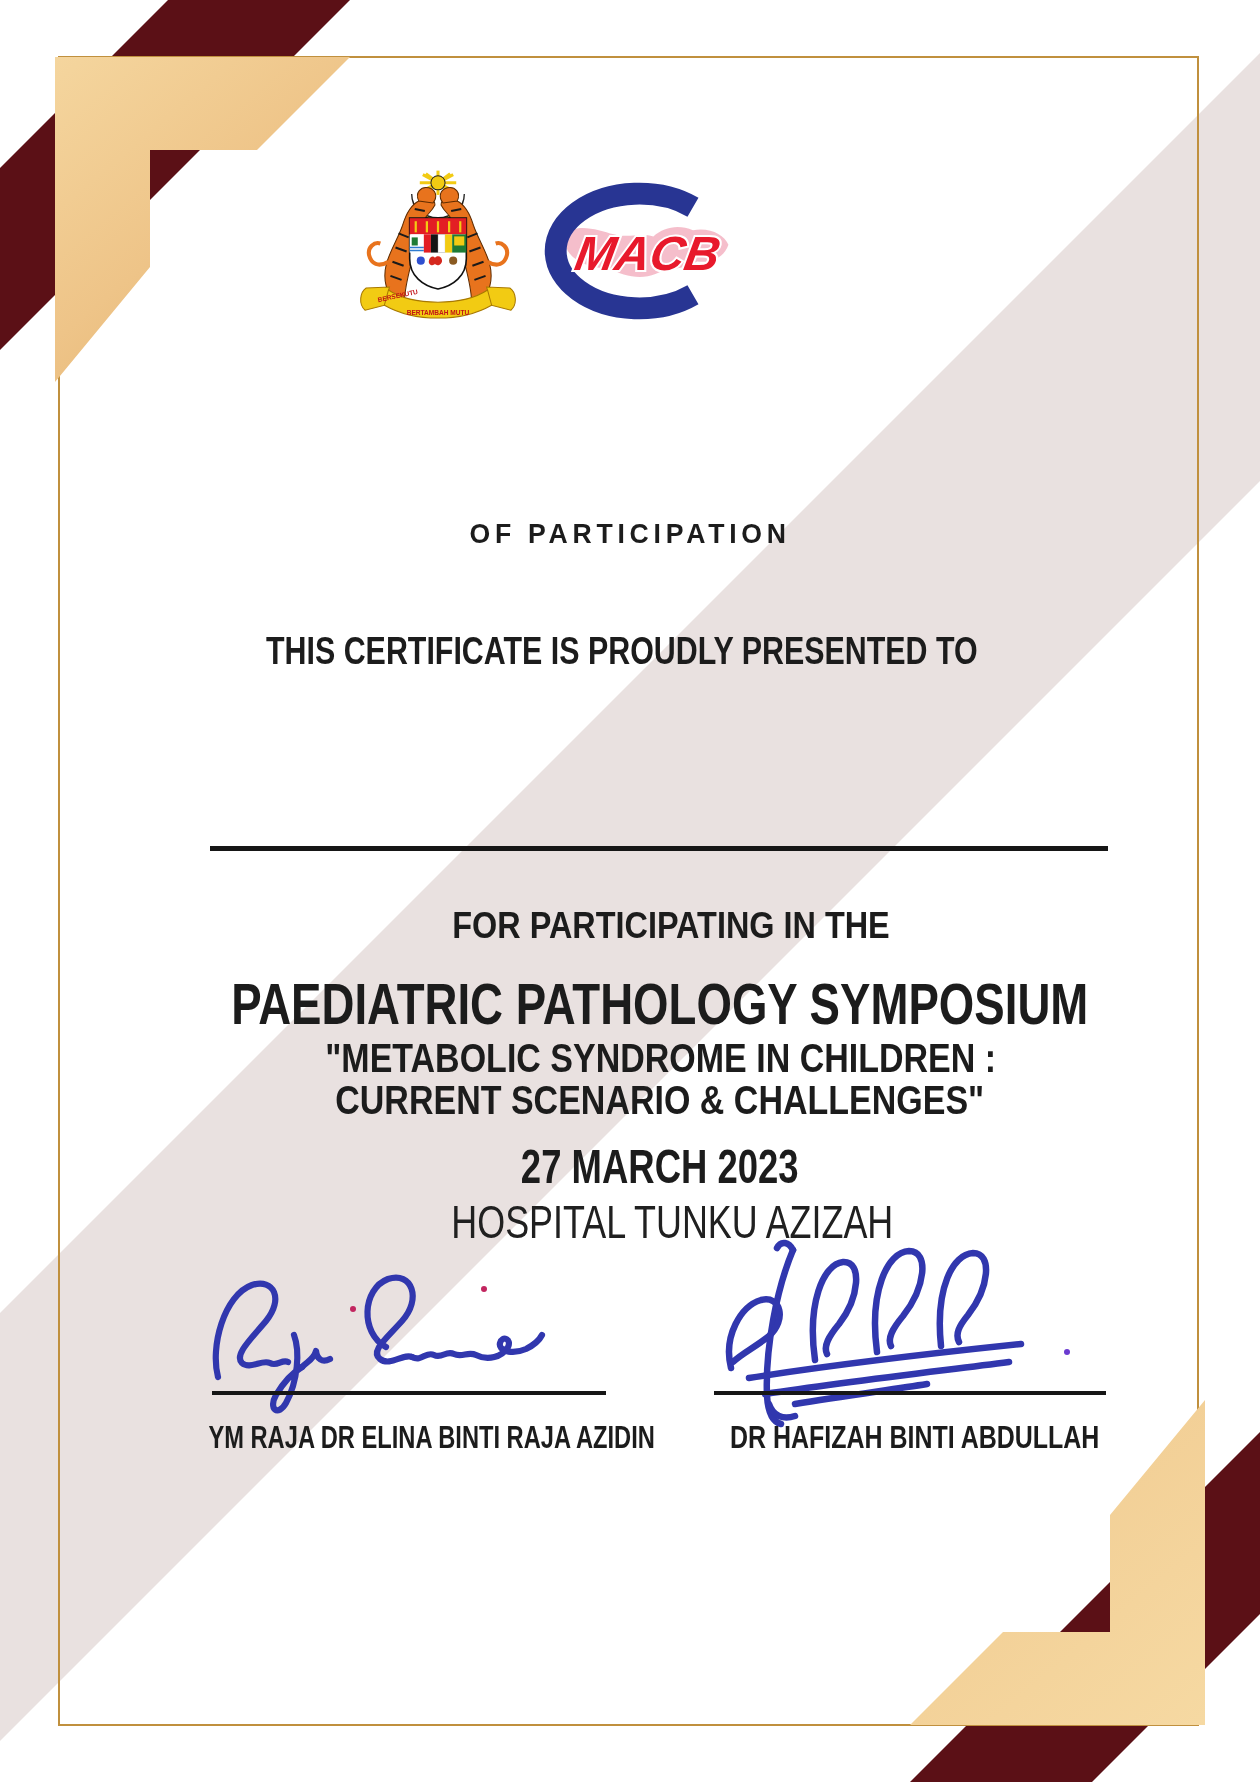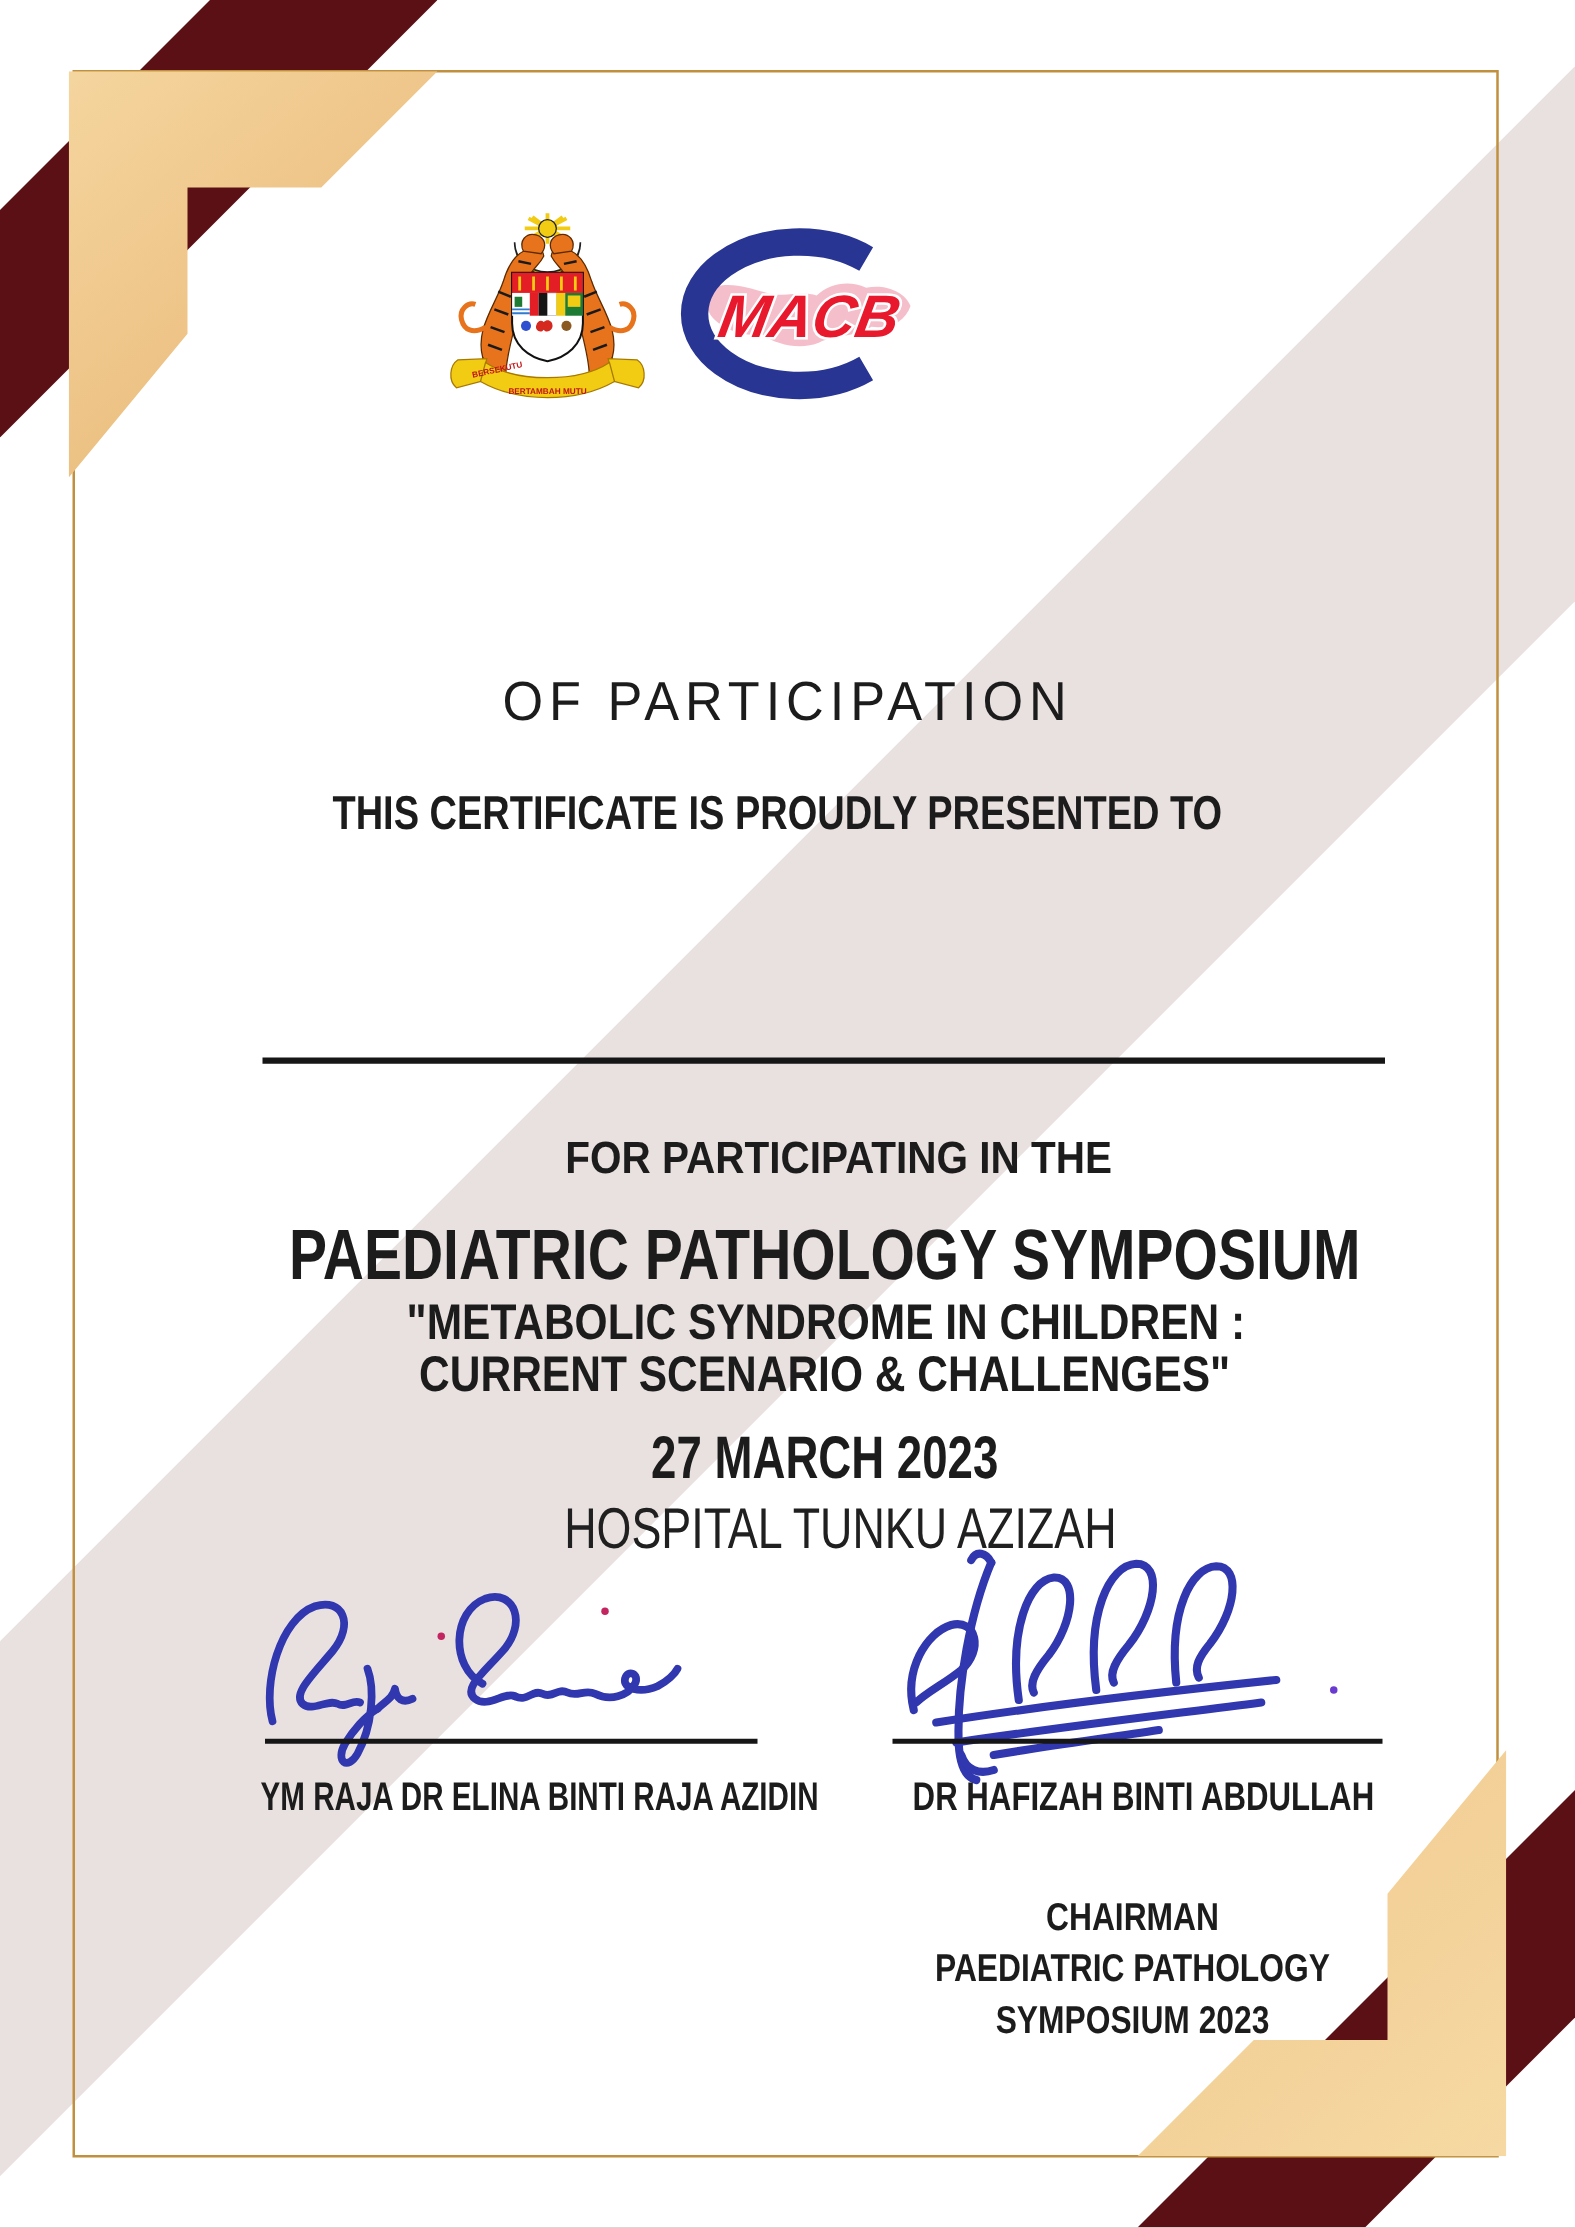--- a/index.html
+++ b/index.html
@@ -34,21 +34,21 @@
   }
   .frame{
     left:58px;top:56px;width:1137px;height:1666px;
     border:2.5px solid #c0903e;
   }
   
   .ctext{left:0;width:1260px;text-align:center;line-height:1;white-space:nowrap;}
   .ctext>span{display:inline-block;transform-origin:center;}
   .cert-title{top:388px;font-size:130px;font-weight:800;letter-spacing:2px;}
   .cert-title>span{transform:scaleX(0.74);}
-  .cert-sub{top:540px;font-size:44px;font-weight:400;letter-spacing:5px;}
+  .cert-sub{top:520px;font-size:28px;font-weight:700;letter-spacing:5px;}
   .cert-sub>span{transform:scaleX(0.95);}
   .presented{top:632px;left:-8px;font-size:38px;font-weight:700;}
   .presented>span{transform:scaleX(0.80);}
   .name-line{left:210px;top:846px;width:898px;height:5px;background:#161616;}
   .for-line{top:908px;left:41px;font-size:36px;font-weight:600;}
   .for-line>span{transform:scaleX(0.90);}
   .event-title{top:976px;left:30px;font-size:57px;font-weight:800;}
   .event-title>span{transform:scaleX(0.80);}
   .theme1{top:1038px;left:31px;font-size:40px;font-weight:700;}
   .theme1>span{transform:scaleX(0.85);}
@@ -226,19 +226,14 @@
   <div class="abs sig-line left"></div>
   <div class="abs sig-line right"></div>
 
   <div class="abs signer-name left">
     <span>YM RAJA DR ELINA BINTI RAJA AZIDIN</span>
   </div>
   <div class="abs signer-name right">
     <span>DR HAFIZAH BINTI ABDULLAH</span>
   </div>
 
-  <div class="abs signer-title right">
-    <span class="tl">CHAIRMAN</span>
-    <span class="tl">PAEDIATRIC PATHOLOGY</span>
-    <span class="tl">SYMPOSIUM 2023</span>
-  </div>
 
 </div>
 
 </body></html>

